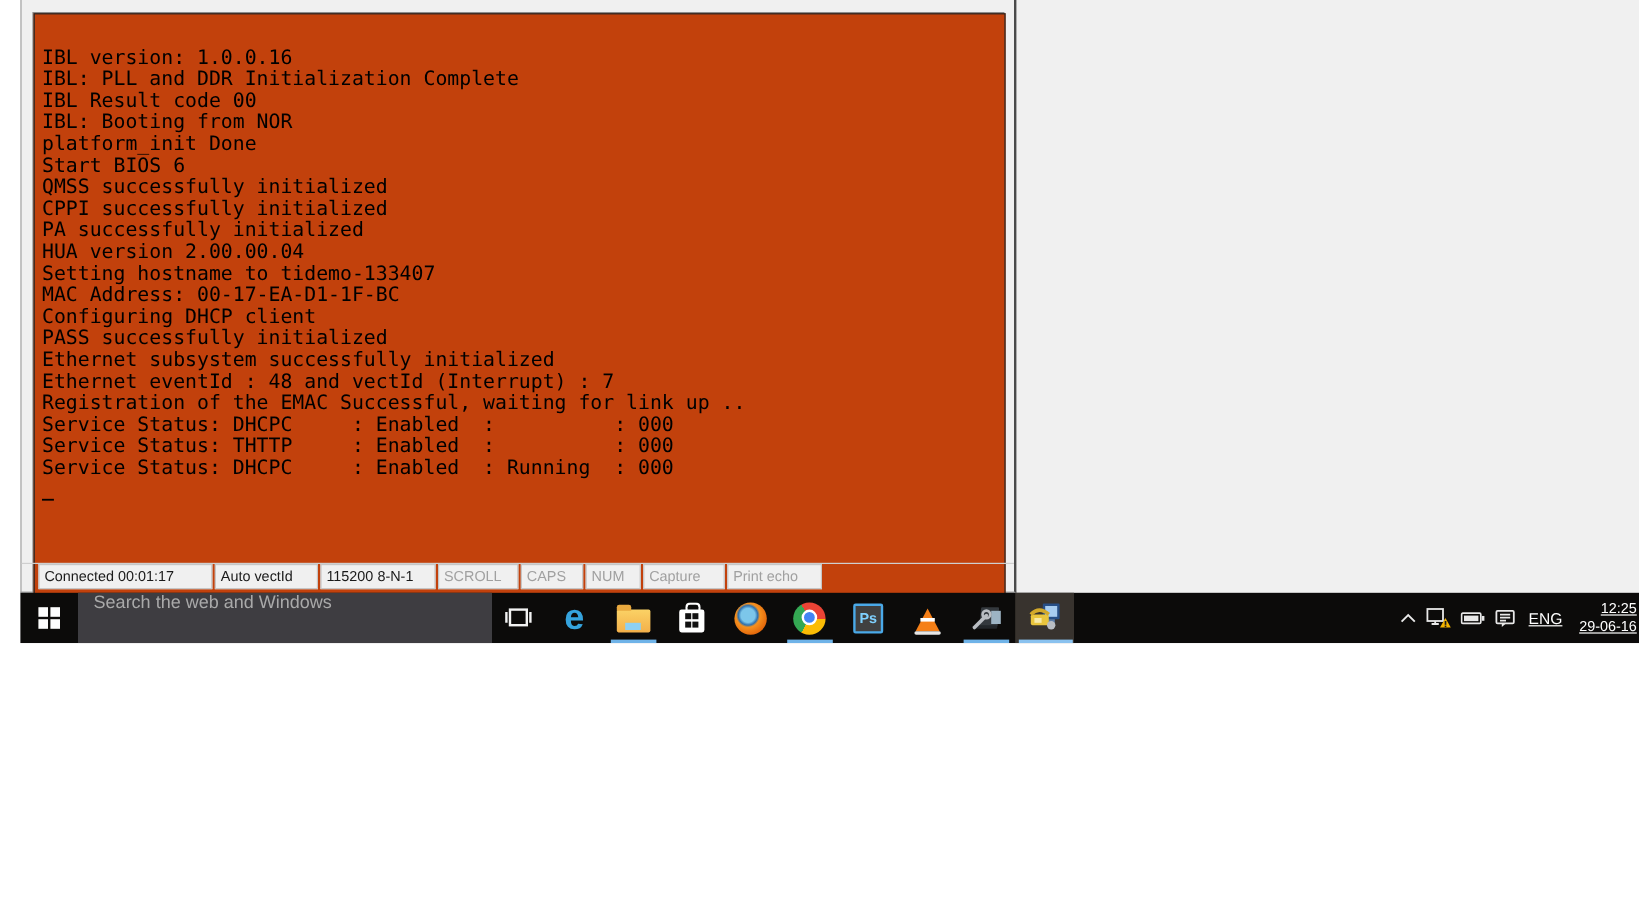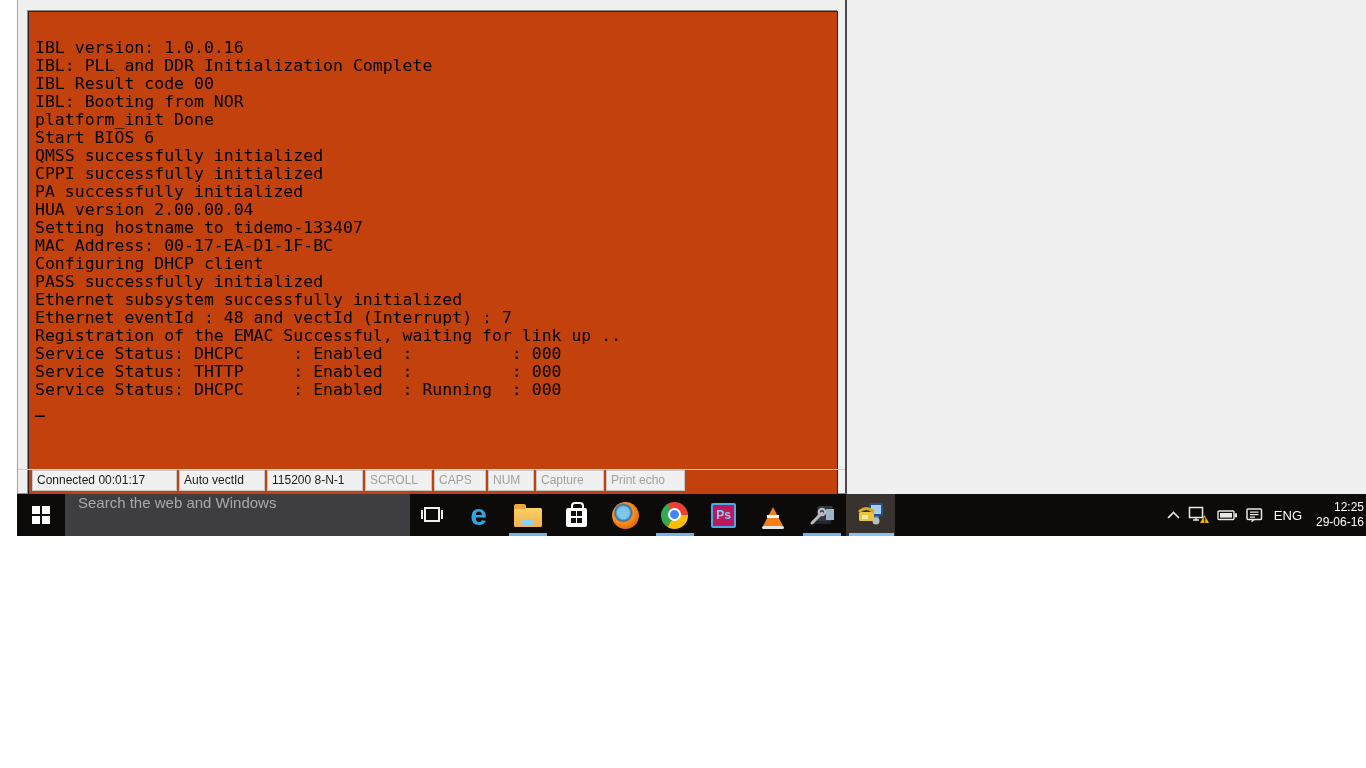--- a/index.html
+++ b/index.html
@@ -66,32 +66,32 @@
                       border: 2px solid #fff; border-bottom: none; border-radius: 4px 4px 0 0; }
   .storebag .grid { width: 12px; height: 12px; display: grid;
                     grid-template-columns: 5px 5px; grid-template-rows: 5px 5px; gap: 1.5px; }
   .storebag .grid i { background: #101010; }
   .firefox { width: 27px; height: 27px; border-radius: 50%;
              background: radial-gradient(circle at 42% 40%, #7cc6ea 0 26%, #2f71ae 36%, #f6911e 44%, #e4690c 72%, #aa4a06 100%); }
   .chrome { position: relative; width: 27px; height: 27px; border-radius: 50%;
             background: conic-gradient(from 90deg, #fbbc05 0 120deg, #34a853 120deg 240deg, #ea4335 240deg 360deg); }
   .chrome::after { content: ""; position: absolute; left: 50%; top: 50%; width: 9px; height: 9px;
                    margin: -7px 0 0 -7px; background: #4285f4; border: 2.5px solid #ffffff; border-radius: 50%; }
-  .ps { width: 25px; height: 25px; background: #be185d; border: 2px solid #4aa9e8; border-radius: 2px;
+  .ps { width: 25px; height: 25px; background: #404040; border: 2px solid #4aa9e8; border-radius: 2px;
         color: #7fd1ff; font-size: 12px; font-weight: bold; display: flex; align-items: center;
         justify-content: center; font-family: "Liberation Sans", sans-serif; }
   .vlc { position: relative; width: 0; height: 0; margin-top: 2px;
          border-left: 10px solid transparent; border-right: 10px solid transparent;
          border-bottom: 19px solid #f57f17; }
   .vlc::after { content: ""; position: absolute; left: -6px; top: 8px; width: 12px; height: 3px; background: #ffffff; }
   .vlc::before { content: ""; position: absolute; left: -11px; top: 19px; width: 22px; height: 3px;
                  background: #e6e6e6; border-radius: 2px; }
 
   
-  .tray { margin-left: auto; display: flex; align-items: center; gap: 7px; padding-right: 2px; color: #fff; }
+  .tray { margin-left: auto; display: flex; align-items: center; gap: 7px; padding-right: 2px; color: #fff; text-decoration: underline; }
   .tray .tico { display: flex; align-items: center; justify-content: center; }
   .eng { font-size: 13px; color: #ffffff; padding: 0 3px; }
   .clock { text-align: right; font-size: 12px; line-height: 15px; color: #ffffff; width: 52px; }
 
   .below { position: absolute; left: 0; top: 536px; width: 1366px; height: 232px; background: #ffffff; }
 </style>
 </head>
 <body>
 
 <div class="shot">

